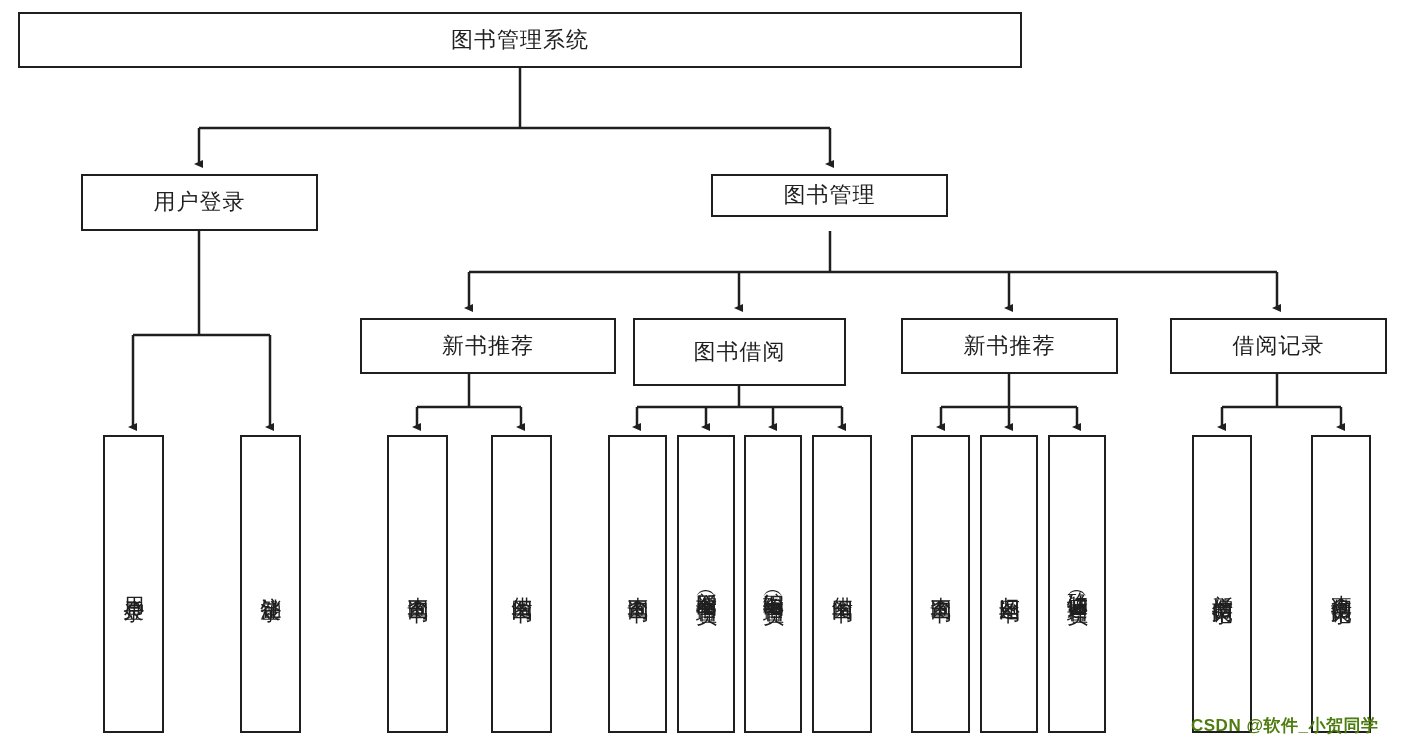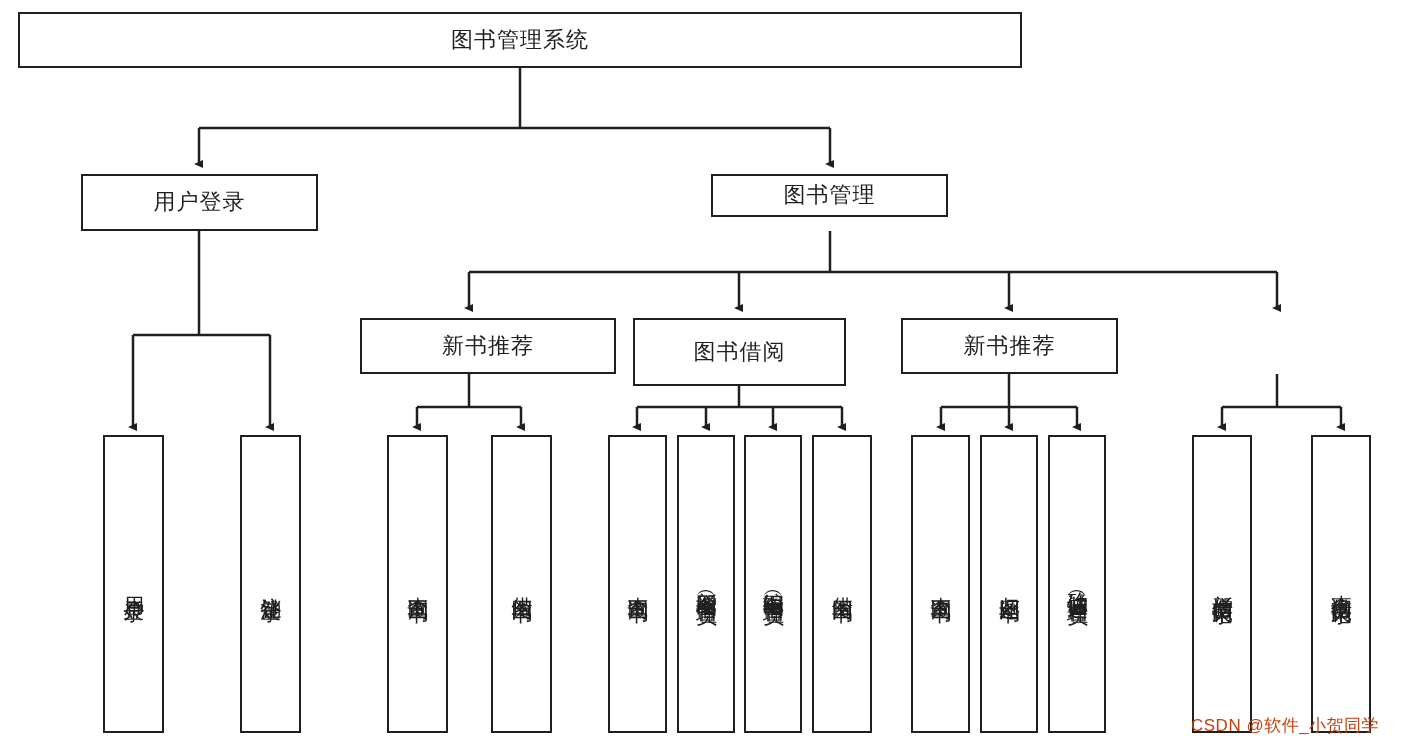--- a/index.html
+++ b/index.html
@@ -50,25 +50,26 @@
     writing-mode: vertical-rl;
     text-orientation: upright;
     font-size: 21px;
     line-height: 1.18;
     letter-spacing: 2px;
     white-space: nowrap;
     text-align: center;
   }
   .watermark {
     position: absolute;
-    color: #c2410c;
+    color: #4d7c0f;
     font-size: 17px;
     letter-spacing: 0.5px;
     white-space: nowrap;
     user-select: none;
+    font-weight: bold;
   }
 </style>
 </head>
 <body>
 
 <div id="canvas">
 
   <svg id="wires" viewBox="0 0 1405 747">
     <defs>
       <marker id="arrow" markerWidth="10" markerHeight="10" refX="5" refY="5" orient="auto" markerUnits="userSpaceOnUse">
@@ -132,20 +133,23 @@
 
   <div class="node node-h" style="left:360px; top:318px; width:256px; height:56px;">
     <span class="node-label">新书推荐</span>
   </div>
   <div class="node node-h" style="left:633px; top:318px; width:213px; height:68px;">
     <span class="node-label">图书借阅</span>
   </div>
   <div class="node node-h" style="left:901px; top:318px; width:217px; height:56px;">
     <span class="node-label">新书推荐</span>
   </div>
+  <div class="node node-h" style="left:1170px; top:318px; width:217px; height:56px;">
+    <span class="node-label">借阅记录</span>
+  </div>
 
   <div class="node node-v" style="left:103px; top:435px; width:61px; height:298px;">
     <span class="node-label">用户登录</span>
   </div>
   <div class="node node-v" style="left:240px; top:435px; width:61px; height:298px;">
     <span class="node-label">注销登录</span>
   </div>
 
   <div class="node node-v" style="left:387px; top:435px; width:61px; height:298px;">
     <span class="node-label">查询图书</span>

